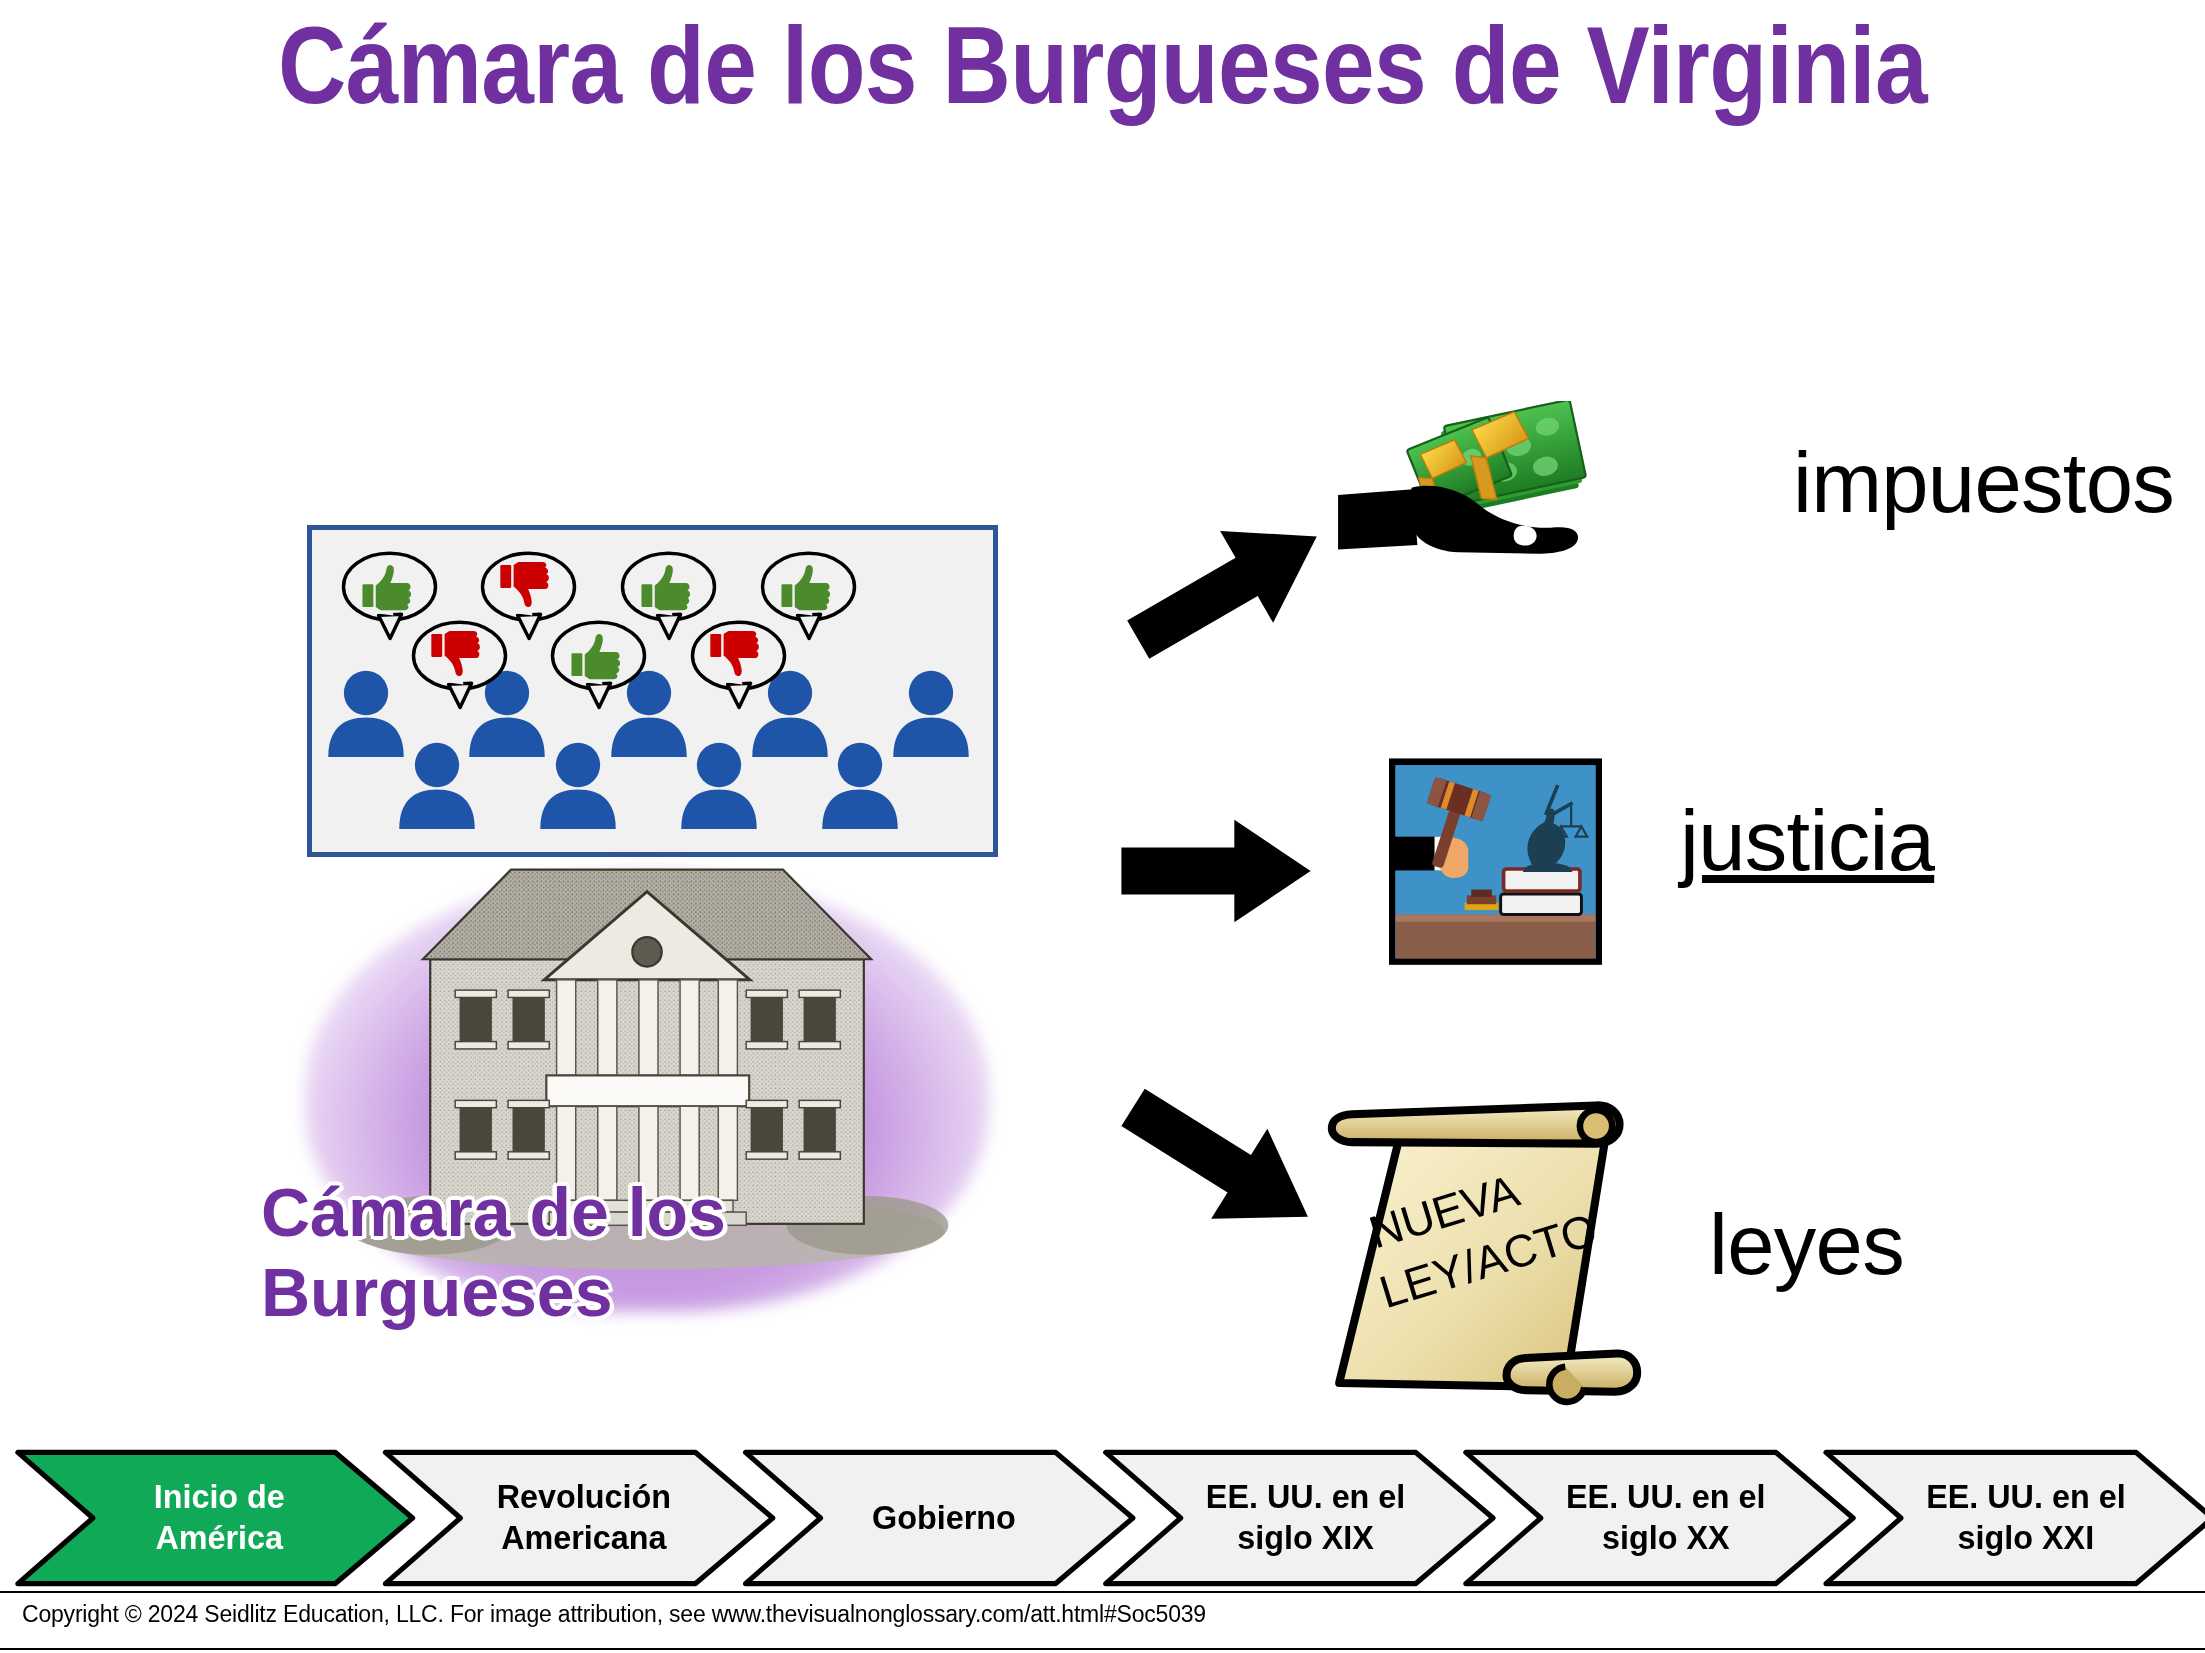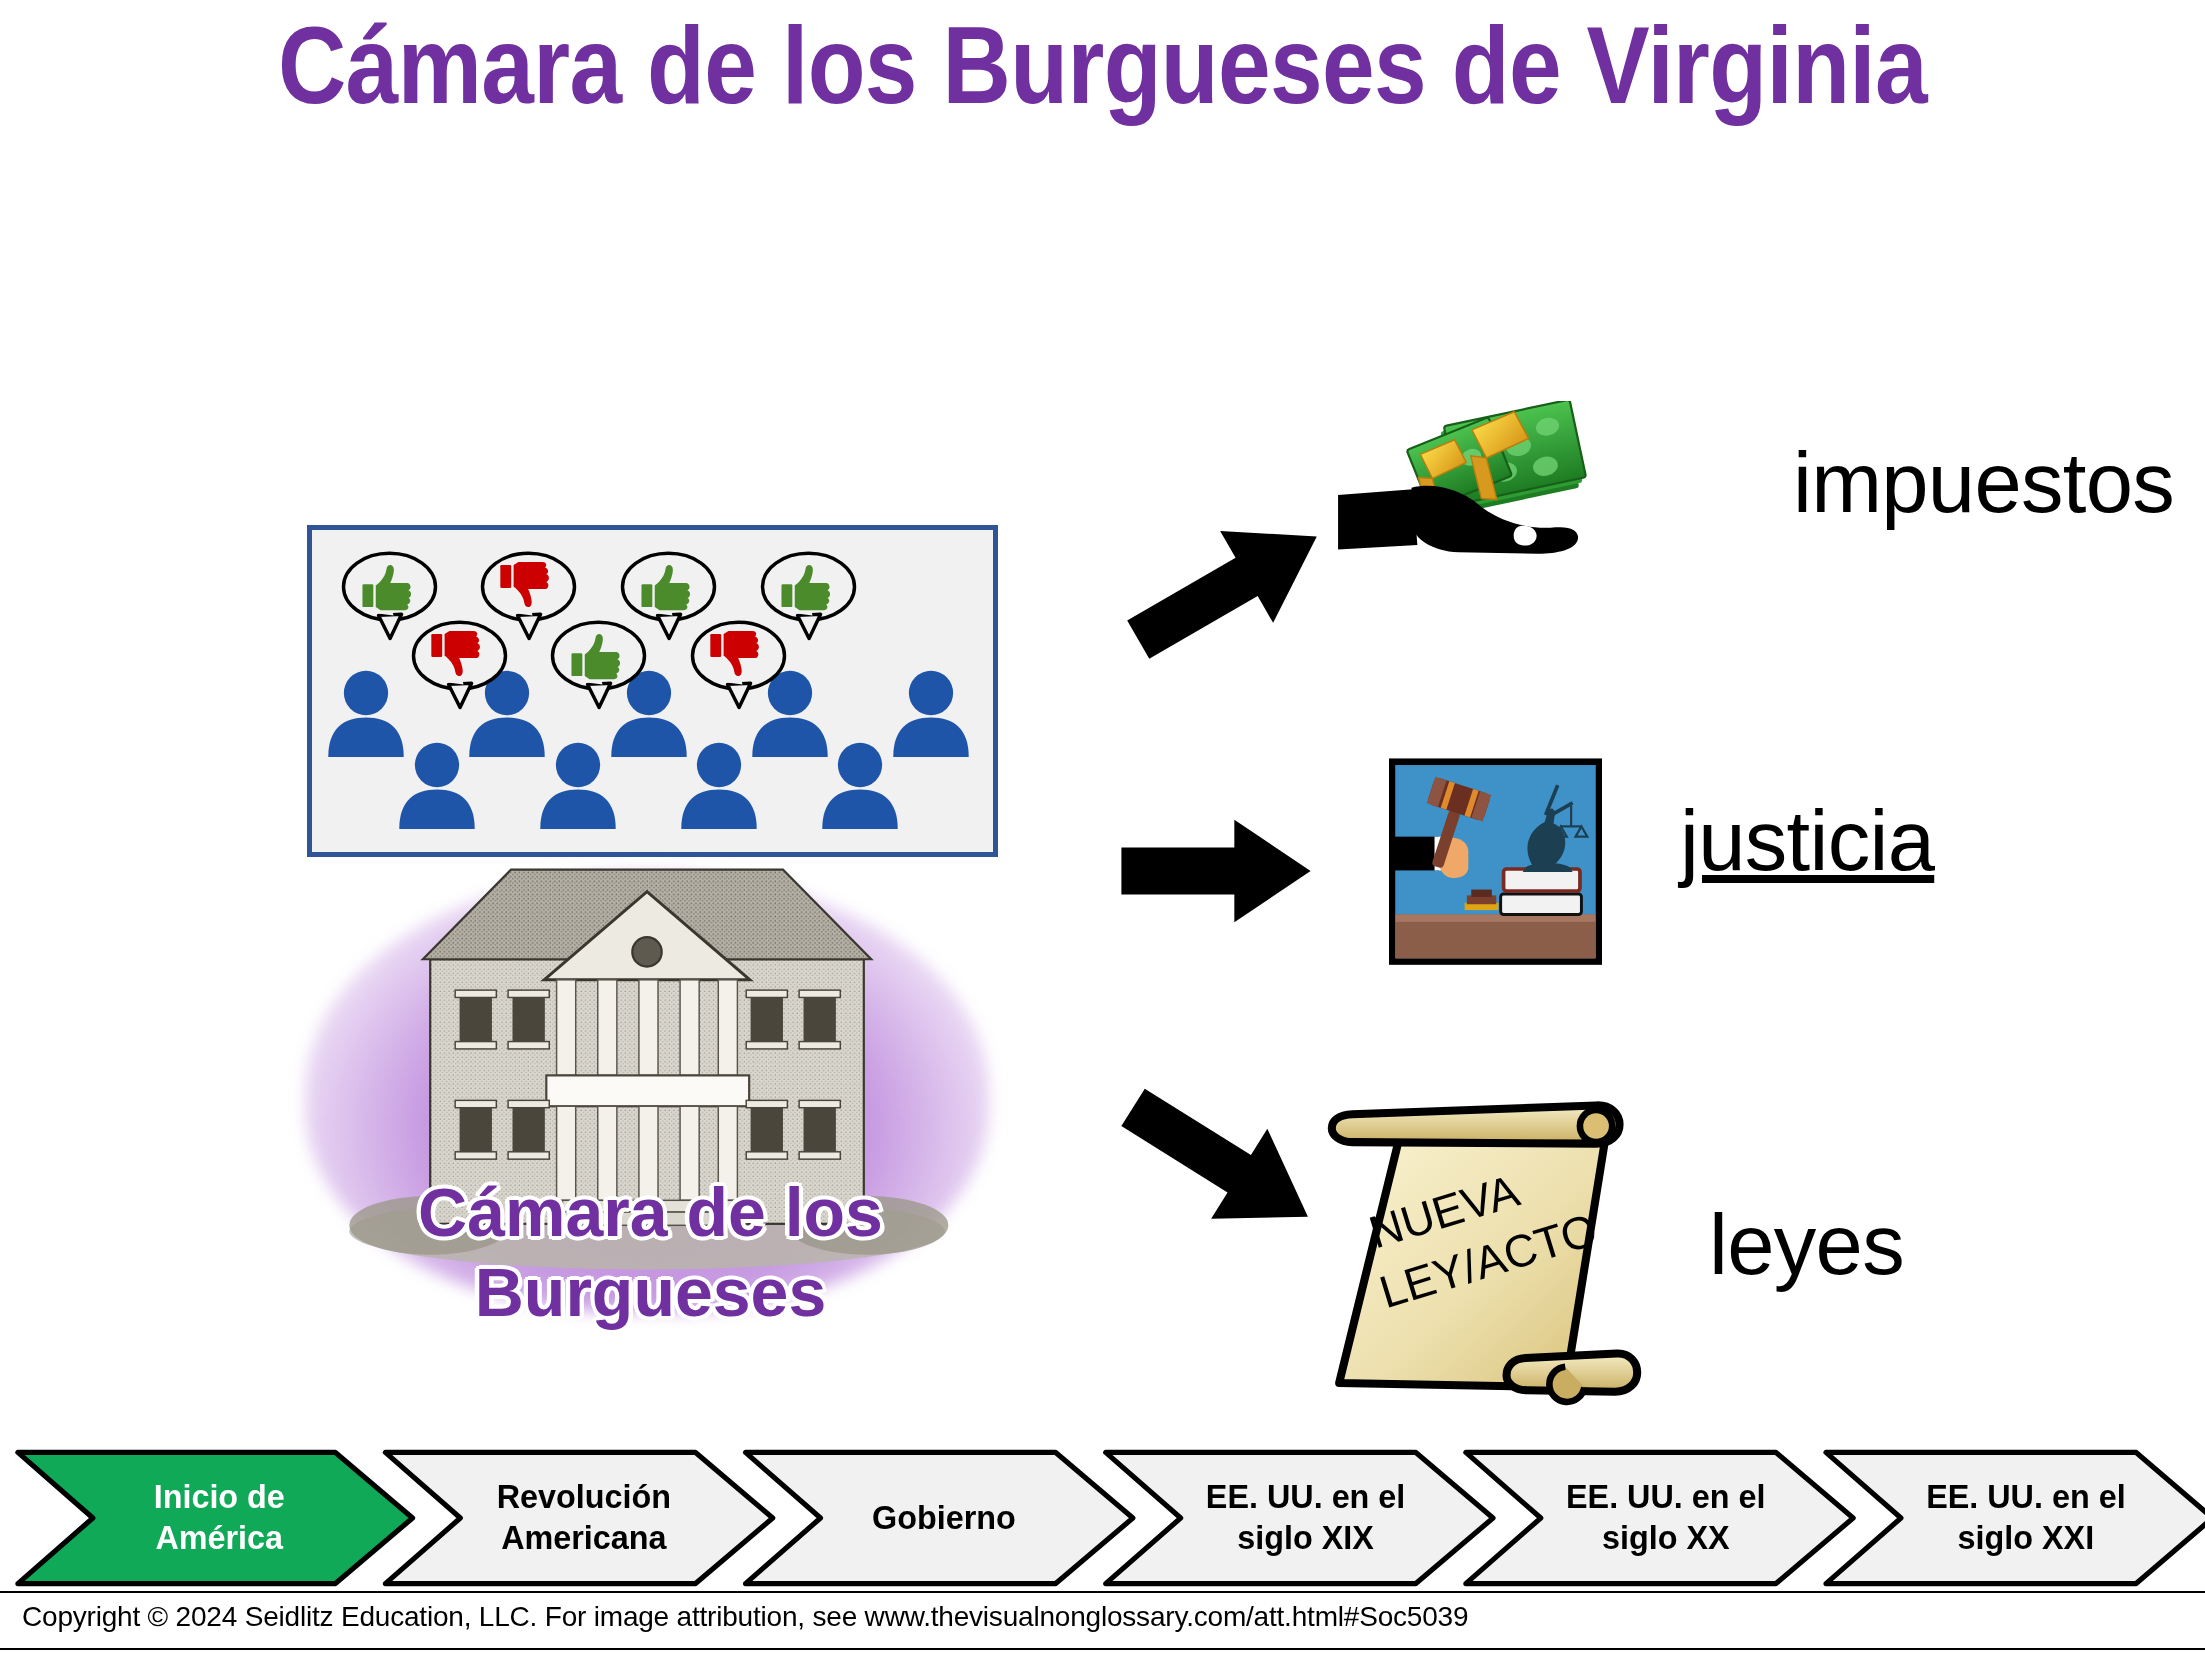--- a/index.html
+++ b/index.html
@@ -81,21 +81,20 @@
     left: 81px;
     top: 0px;
     width: 610px;
     height: 441px;
   }
   #building-caption {
     position: absolute;
     left: 0;
     top: 323px;
     width: 779px;
-    text-align: center;
     font-family: "Liberation Sans Narrow", "Liberation Sans", sans-serif;
     font-size: 68px;
     font-weight: 700;
     line-height: 1.18;
     color: #7030A0;
     text-shadow:
       -2.9px -2.9px 0 #fff,  2.9px -2.9px 0 #fff, -2.9px  2.9px 0 #fff,  2.9px  2.9px 0 #fff,
       -3.7px  0   0 #fff,  3.7px  0   0 #fff,  0   -3.7px 0 #fff,  0    3.7px 0 #fff,
       -4.4px -1.5px 0 #fff,  4.4px  1.5px 0 #fff;
     white-space: pre-line;
@@ -155,21 +154,21 @@
     width: 2205px;
     height: 0;
     border-top: 2.2px solid #000;
   }
   #footer-rule.bottom { top: 1648px; }
   #copyright {
     position: absolute;
     left: 22px;
     top: 1601px;
     font-family: "Liberation Sans Narrow", "Liberation Sans", sans-serif;
-    font-size: 28px;
+    font-size: 23px;
     color: #000;
     white-space: nowrap;
     letter-spacing: -0.2px;
   }
 </style>
 </head>
 <body>
 
 <div id="page-title">Cámara de los Burgueses de Virginia</div>
 

